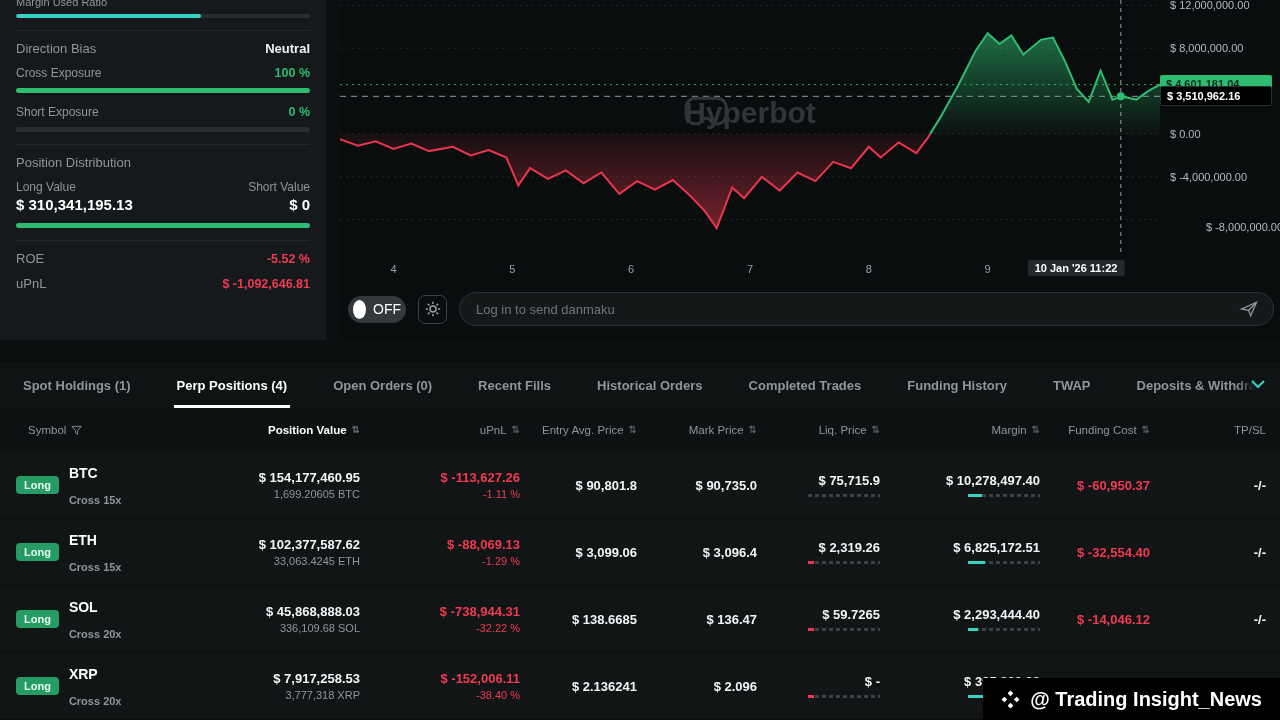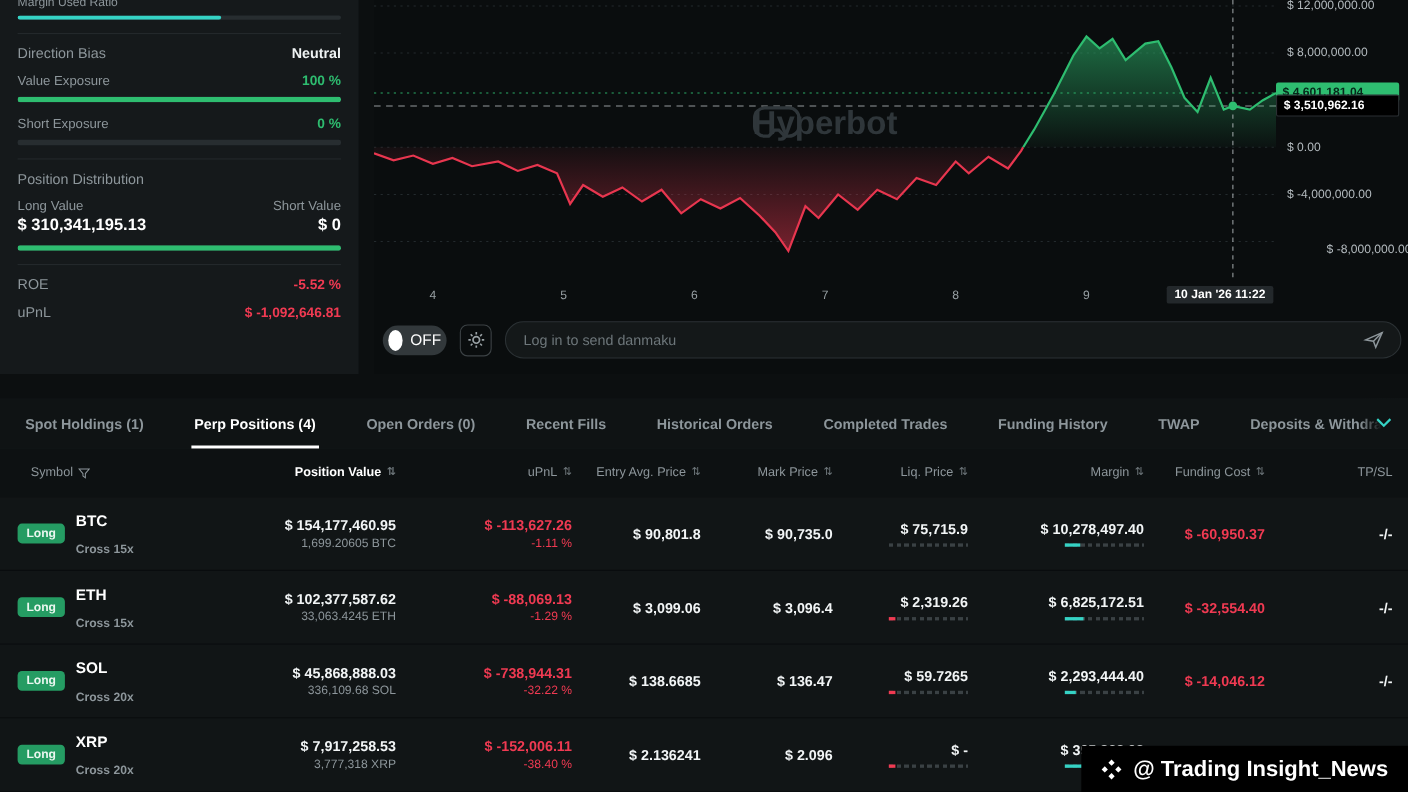--- a/index.html
+++ b/index.html
@@ -84,21 +84,21 @@
   </div>
   <div class="bar mt6">
       <span class="fill cyan" id="topbar-fill" style="width: 63%;"></span>
     </div>
   <hr class="div">
   <div class="rowline">
     <span class="lbl">Direction Bias</span>
     <span class="val">Neutral</span>
   </div>
   <div class="rowline mt10">
-    <span class="lbl sm">Value Exposure</span>
+    <span class="lbl sm">Cross Exposure</span>
     <span class="val sm green-t">100 %</span>
   </div>
   <div class="bar h5 mt8">
       <span class="fill green" id="long-fill" style="width: 100%;"></span>
     </div>
   <div class="rowline mt12">
     <span class="lbl sm">Short Exposure</span>
     <span class="val sm green-t">0 %</span>
   </div>
   <div class="bar h5 mt8">
@@ -171,21 +171,21 @@
       <span class="badge badge-green" style="top: 74.6302px;">$ 4,601,181.04</span>
       <span class="badge badge-dark" style="top: 86.3111px;">$ 3,510,962.16</span>
     </div>
   <div class="x-axis" id="x-axis">
       <span class="xlab" style="left: 53.4783px;">4</span>
       <span class="xlab" style="left: 172.319px;">5</span>
       <span class="xlab" style="left: 291.159px;">6</span>
       <span class="xlab" style="left: 410px;">7</span>
       <span class="xlab" style="left: 528.841px;">8</span>
       <span class="xlab" style="left: 647.681px;">9</span>
-      <span class="xlab hl" style="left: 769px;">10 Jan '26  11:22</span>
+      <span class="xlab hl" style="left: 736px;">10 Jan '26  11:22</span>
     </div>
   <div class="danmaku-row">
     <div class="toggle">
       <span class="knob"></span>
       <span class="toggle-label">OFF</span>
     </div>
     <div class="gear-btn">
       <svg width="16" height="16" viewBox="0 0 16 16">
           <g stroke="#9aa2a6" stroke-width="1.5" fill="none">
             <circle cx="8" cy="8" r="3"></circle>

